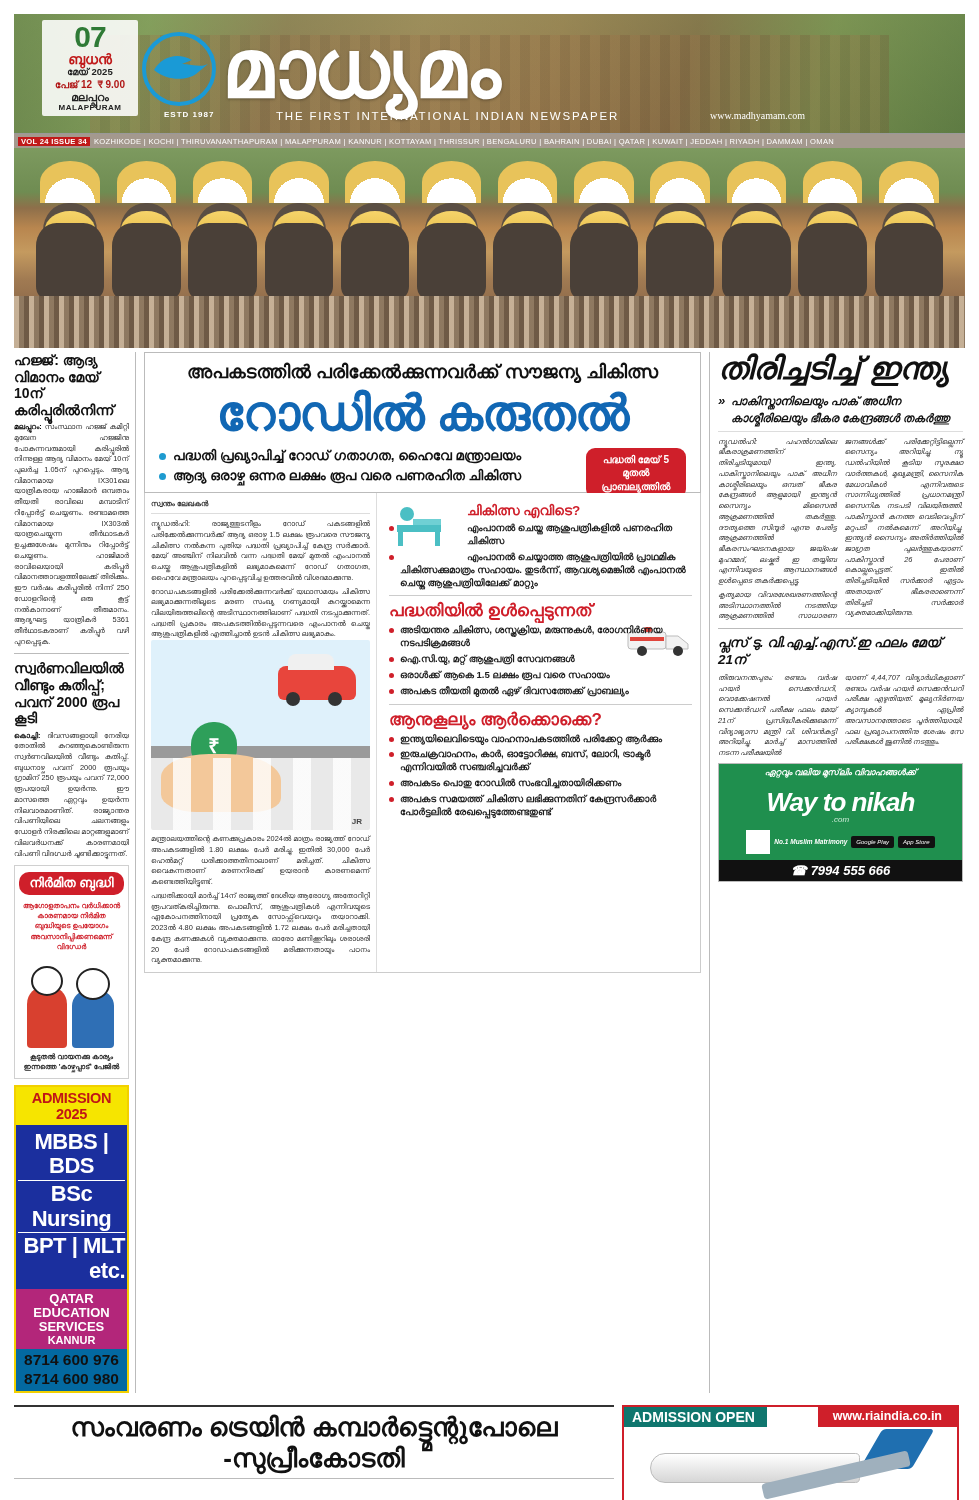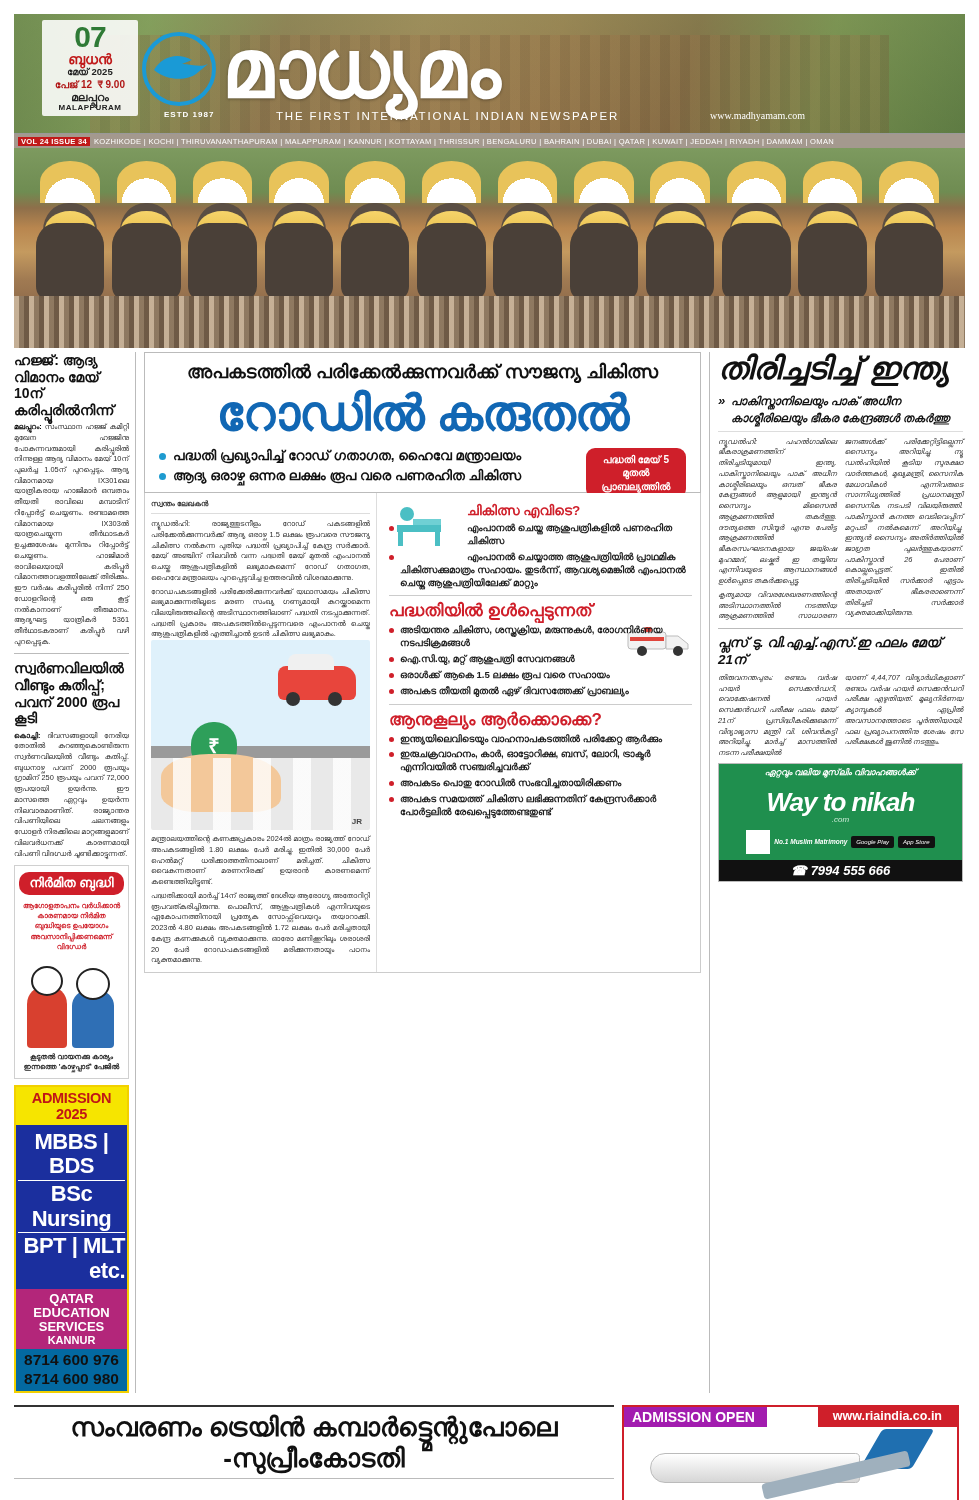--- a/index.html
+++ b/index.html
@@ -169,21 +169,21 @@
   .nikah .mid .logo { color:#fff; font-size:26px; font-weight:bold; line-height:.92; letter-spacing:-1px;}
   .nikah .mid .dotcom { font-size:8px; color:#cdebd8; }
   .nikah .badges { background:#1f8f4e; display:flex; gap:4px; align-items:center; justify-content:center; padding:0 6px 6px;}
   .nikah .qr { width:24px; height:24px; background:#fff; }
   .nikah .store { background:#111; color:#fff; font-size:6px; padding:3px 5px; border-radius:2px;}
   .nikah .phone { background:#111; color:#fff; text-align:center; font-size:13px; font-weight:bold; padding:3px 0;}
 
   
   .ame { border:2px solid #cf1f2a; margin-top:6px; position:relative; }
   .ame .ribbon { display:flex; justify-content:space-between; }
-  .ame .adm { background:#a21caf; color:#fff; font-size:14px; font-weight:bold; padding:2px 12px 2px 8px; }
+  .ame .adm { background:#0f766e; color:#fff; font-size:14px; font-weight:bold; padding:2px 12px 2px 8px; }
   .ame .url { background:#cf1f2a; color:#fff; font-size:12.5px; font-weight:bold; padding:2px 15px; }
   .plane { height:84px; position:relative; background:#fff; overflow:hidden;}
   .plane .fus{position:absolute;left:26px;top:26px;width:210px;height:30px;background:linear-gradient(#fff,#d6d6d6);border-radius:26px 8px 8px 26px;border:1px solid #bbb;}
   .plane .tail{position:absolute;right:34px;top:2px;width:52px;height:40px;background:#1f6fb0;transform:skewX(-30deg);border-radius:4px;}
   .plane .wing{position:absolute;right:46px;top:40px;width:150px;height:16px;background:#9fb0bd;transform:rotate(-13deg);border-radius:4px;}
 </style>
 </head>
 <body>
 
 <div class="page">

